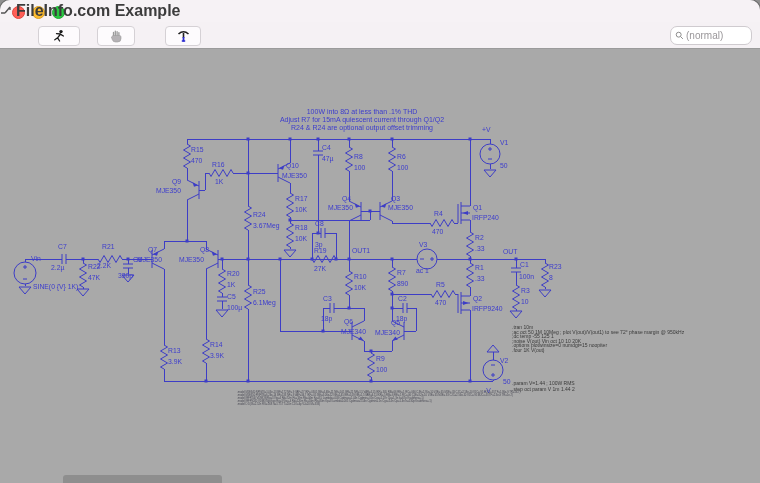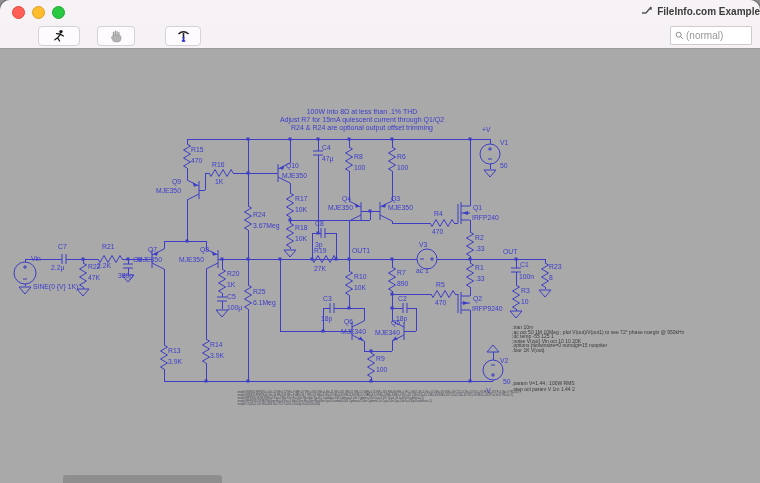--- a/index.html
+++ b/index.html
@@ -3,28 +3,28 @@
 <meta charset="utf-8">
 <style>
   html,body{margin:0;padding:0;background:#8f8f8f;font-family:"Liberation Sans",sans-serif;}
   #window{position:relative;width:760px;height:483px;background:#a9a9a9;border-radius:10px 10px 0 0;overflow:hidden;box-shadow:0 0 0 1px rgba(0,0,0,.25);}
   
   #titlebar{position:absolute;top:0;left:0;right:0;height:22px;background:#f6f2f5;}
   .tl{position:absolute;top:6px;width:11px;height:11px;border-radius:50%;}
   #tl-close{left:12px;background:#ff5f57;border:.5px solid #e0443e;}
   #tl-min{left:32px;background:#febc2e;border:.5px solid #d89e23;}
   #tl-max{left:52px;background:#28c840;border:.5px solid #1eaa32;}
-  #title{position:absolute;top:0;left:0;right:0;height:22px;display:flex;align-items:center;justify-content:flex-end;gap:4px;font-size:10px;font-weight:700;color:#3c3c3c;}
+  #title{position:absolute;top:0;left:0;right:0;height:22px;display:flex;align-items:center;justify-content:flex-start;gap:4px;font-size:16px;font-weight:700;color:#3c3c3c;}
   
   #toolbar{position:absolute;top:22px;left:0;right:0;height:26px;background:#f5f1f4;border-bottom:1px solid #bab6b9;}
   .tbtn{position:absolute;top:4px;height:18px;background:#fdfbfd;border:1px solid #d5d1d5;border-radius:4px;display:flex;align-items:center;justify-content:center;cursor:default;}
   #btn-run{left:38px;width:40px;}
   #btn-halt{left:97px;width:36px;}
   #btn-label{left:165px;width:34px;}
-  #search{position:absolute;top:4px;right:8px;width:72px;height:17px;background:#fff;border:1px solid #cfcbcf;border-radius:1px;display:flex;align-items:center;padding:0 4px;gap:0;}
+  #search{position:absolute;top:4px;right:8px;width:72px;height:17px;background:#fff;border:1px solid #cfcbcf;border-radius:7px;display:flex;align-items:center;padding:0 4px;gap:0;}
   #search input{border:none;outline:none;width:100%;font-size:10px;color:#555;background:transparent;font-family:"Liberation Sans",sans-serif;}
   #search input::placeholder{color:#9a979a;}
   
   #canvas{position:absolute;top:48px;left:0;width:760px;height:435px;background:#a9a9a9;border-top:1px solid #9b9b9b;}
   #schem{position:absolute;top:0;left:0;}
   #schem text{font-family:"Liberation Sans",sans-serif;fill:#3c3ccd;font-size:6.8px;}
   #schem text.dir{fill:#3a3a3a;font-size:5px;}
   #schem text.prm{fill:#3a3a3a;font-size:5px;}
   #schem text.ann{font-size:7px;text-anchor:middle;}
   #schem text.mdl{fill:#4e4e58;font-size:2.8px;letter-spacing:-.1px;}

